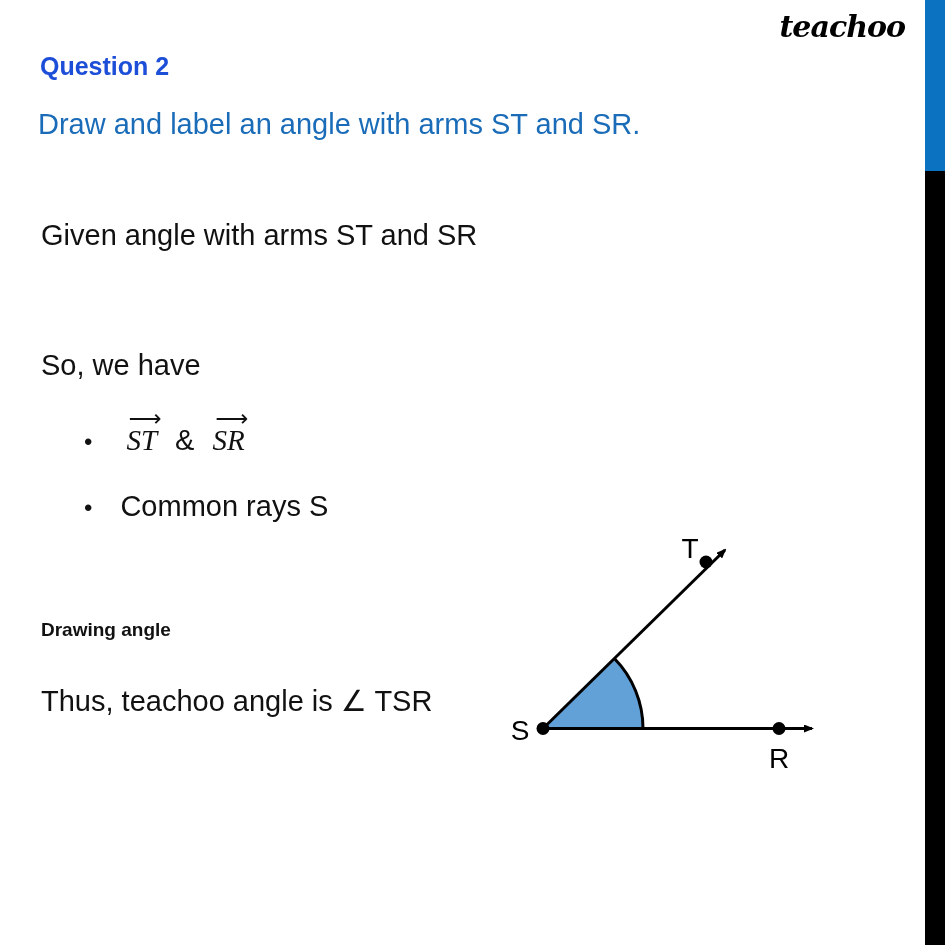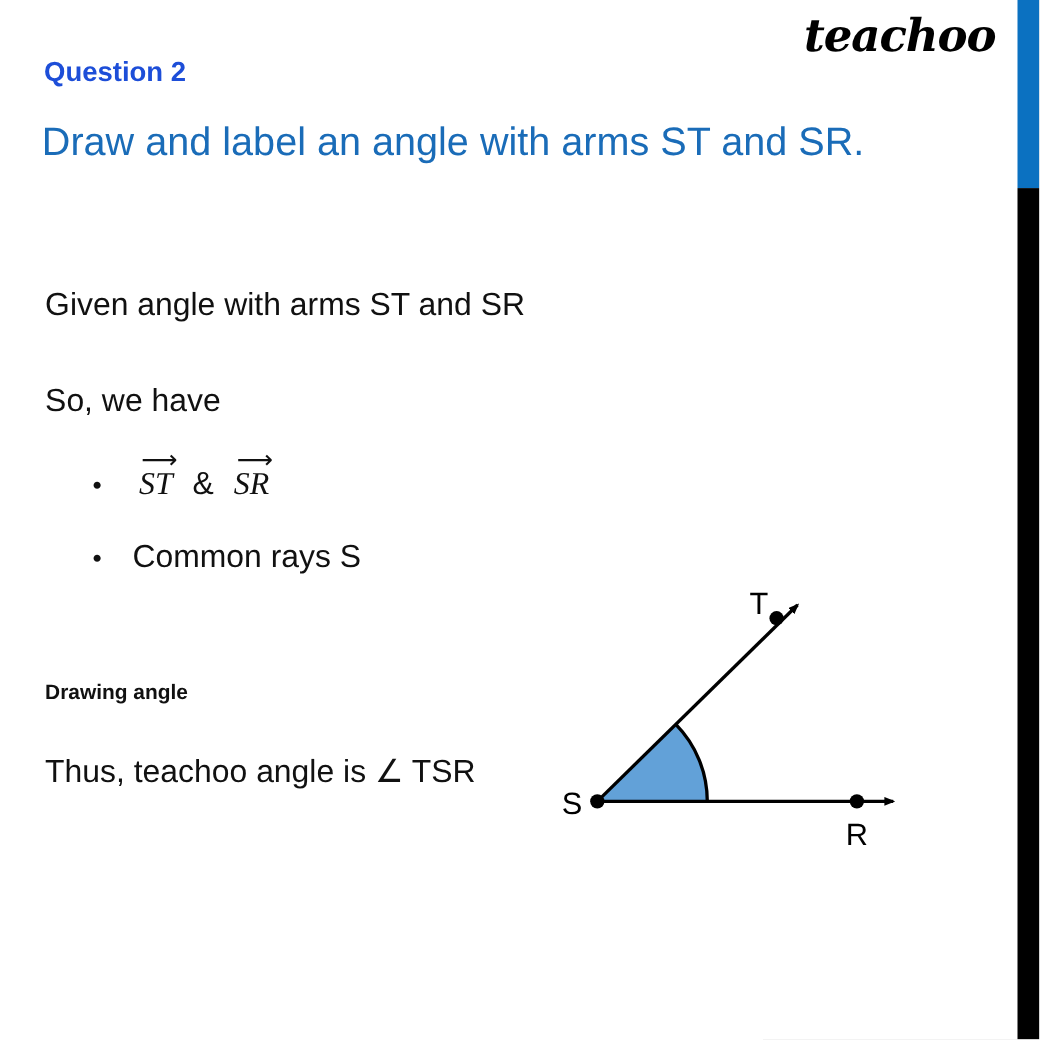--- a/index.html
+++ b/index.html
@@ -14,34 +14,34 @@
   
   .edge-bar{position:absolute;right:0;width:20px;}
   .edge-bar.blue{top:0;height:171px;background:#0b71c1;}
   .edge-bar.black{top:171px;height:774px;background:#000000;}
 
   
   .logo{
     position:absolute;top:12px;right:40px;
     font-family:"DejaVu Serif", serif;
     font-style:italic;font-weight:bold;
-    font-size:41px;line-height:1;
+    font-size:30px;line-height:1;
     letter-spacing:-1px;
     color:#000000;
   }
 
   .q-label{
     position:absolute;left:40px;top:52px;
     font-size:25px;font-weight:bold;color:#1d4ed8;
   }
   .q-text{
     position:absolute;left:38px;top:108px;
-    font-size:36px;color:#1a6cb8;
+    font-size:29px;color:#1a6cb8;
   }
-  .line-given{position:absolute;left:41px;top:219px;font-size:29px;margin-top:42px;}
+  .line-given{position:absolute;left:41px;top:219px;font-size:29px;}
   .line-so{position:absolute;left:41px;top:349px;font-size:29px;}
 
   .bullet-row{position:absolute;left:84px;font-size:29px;display:flex;align-items:baseline;}
   .bullet-row .dot{font-size:24px;margin-right:28px;}
   .bullet-1{top:424px;}
   .bullet-2{top:490px;}
 
   .vec{
     display:inline-block;position:relative;
     font-family:"Liberation Serif", serif;

